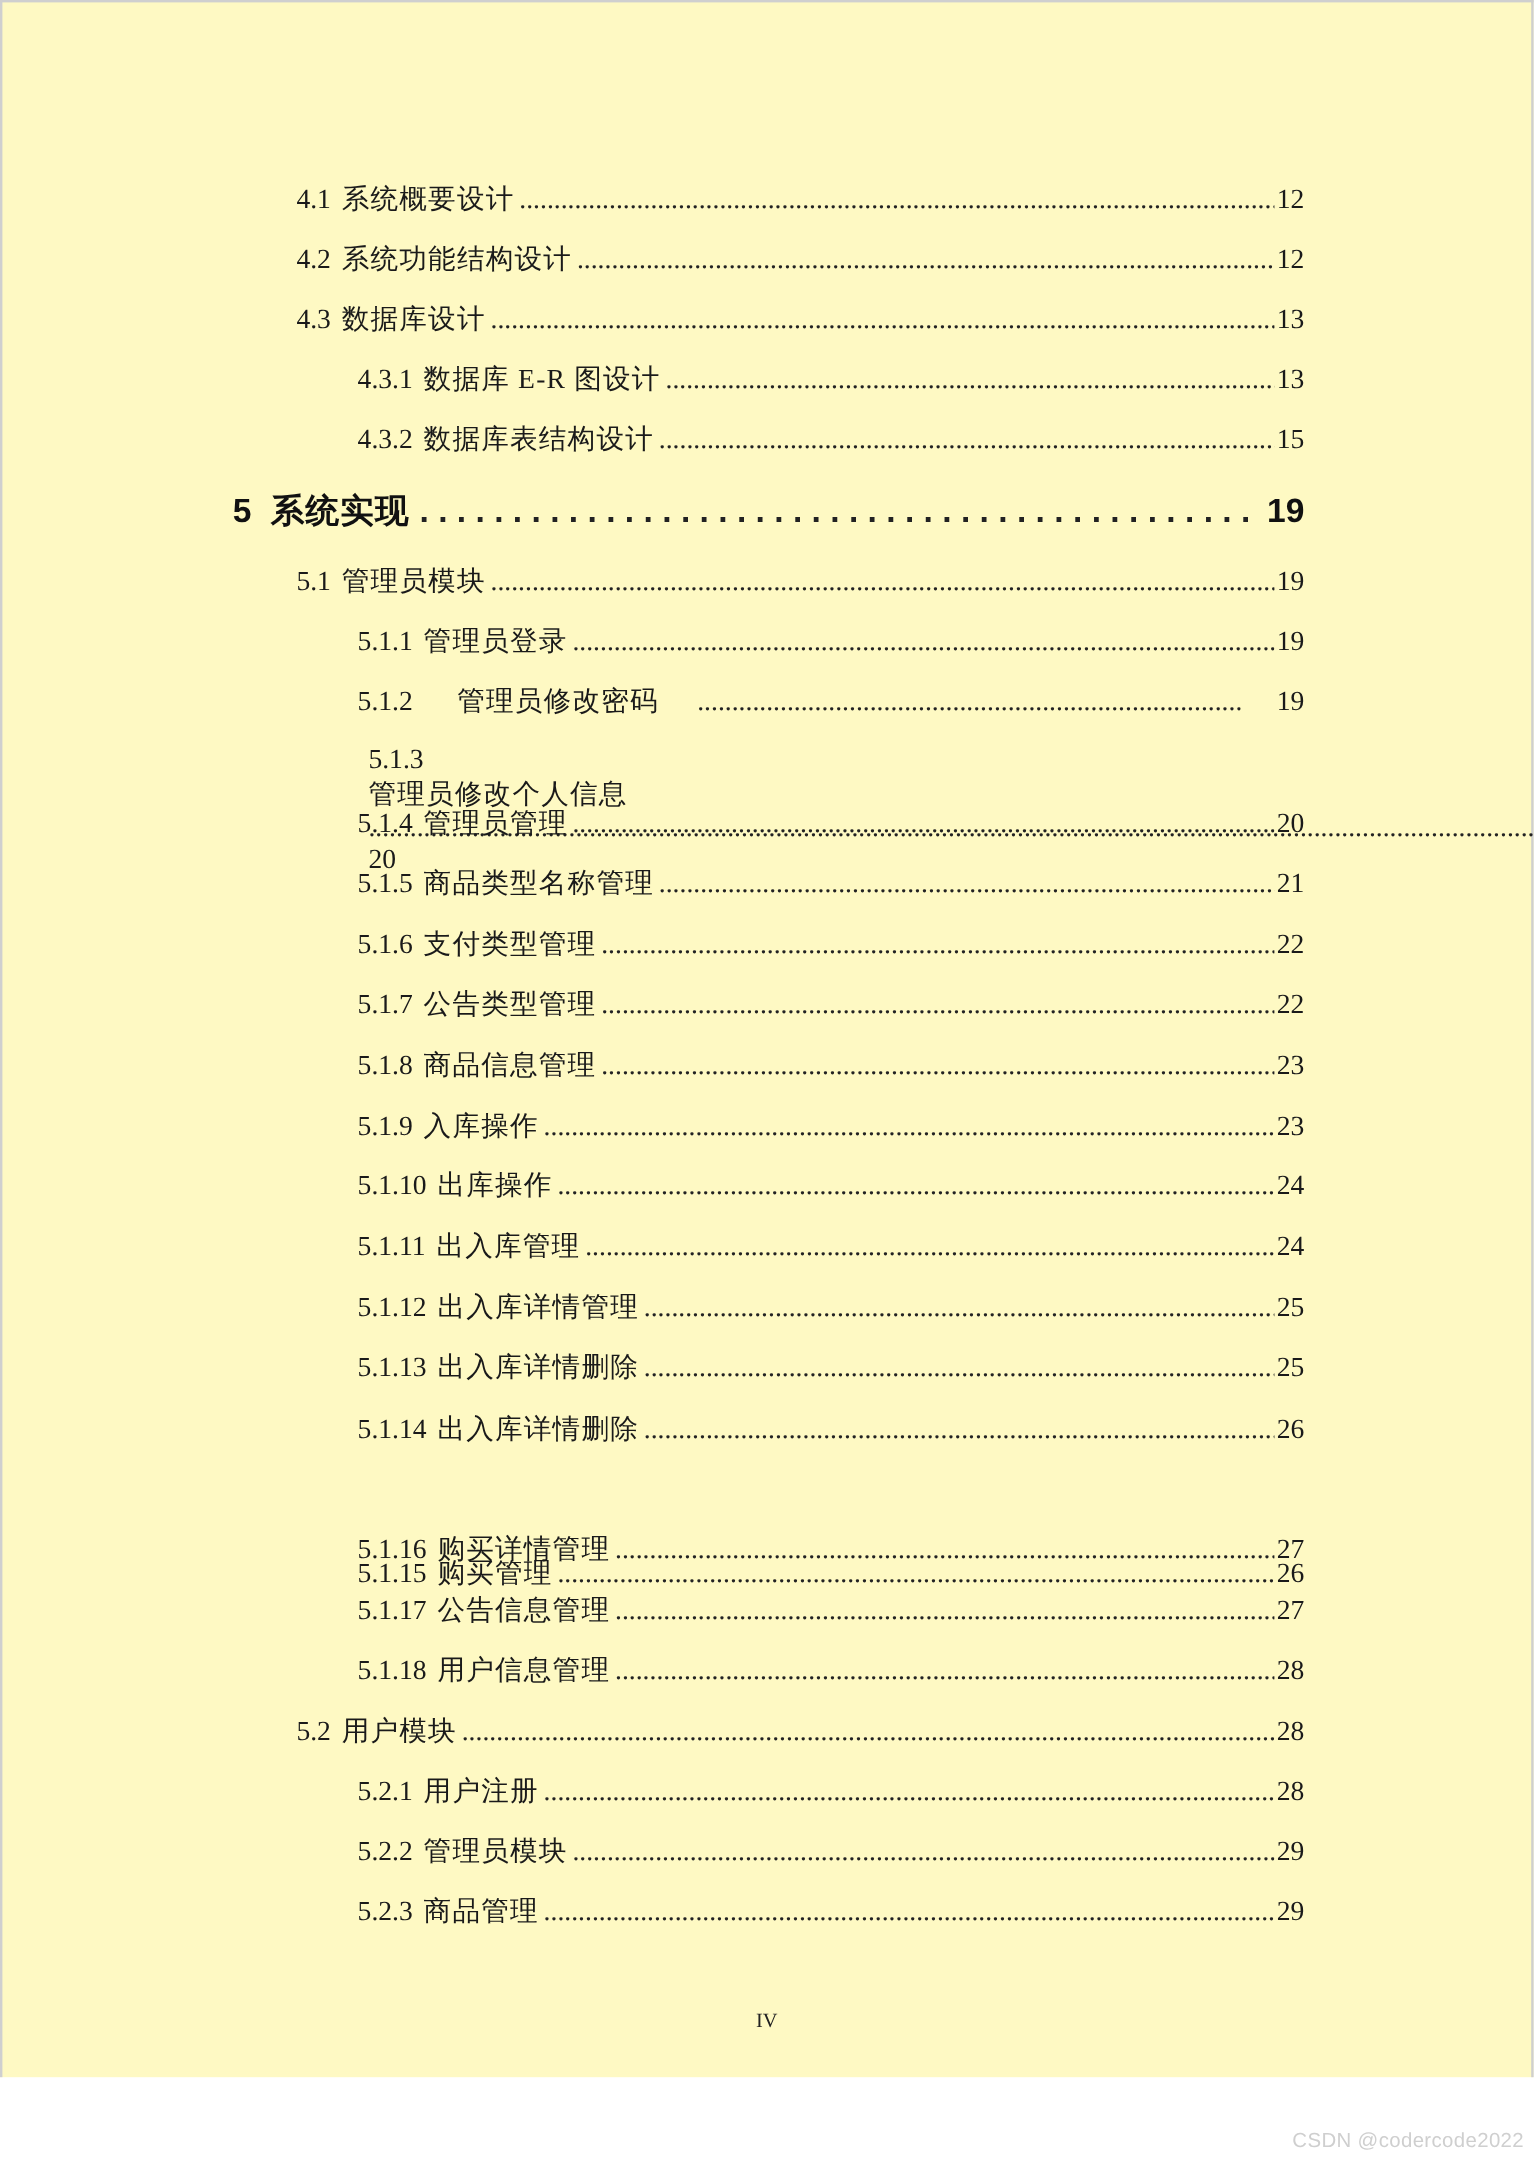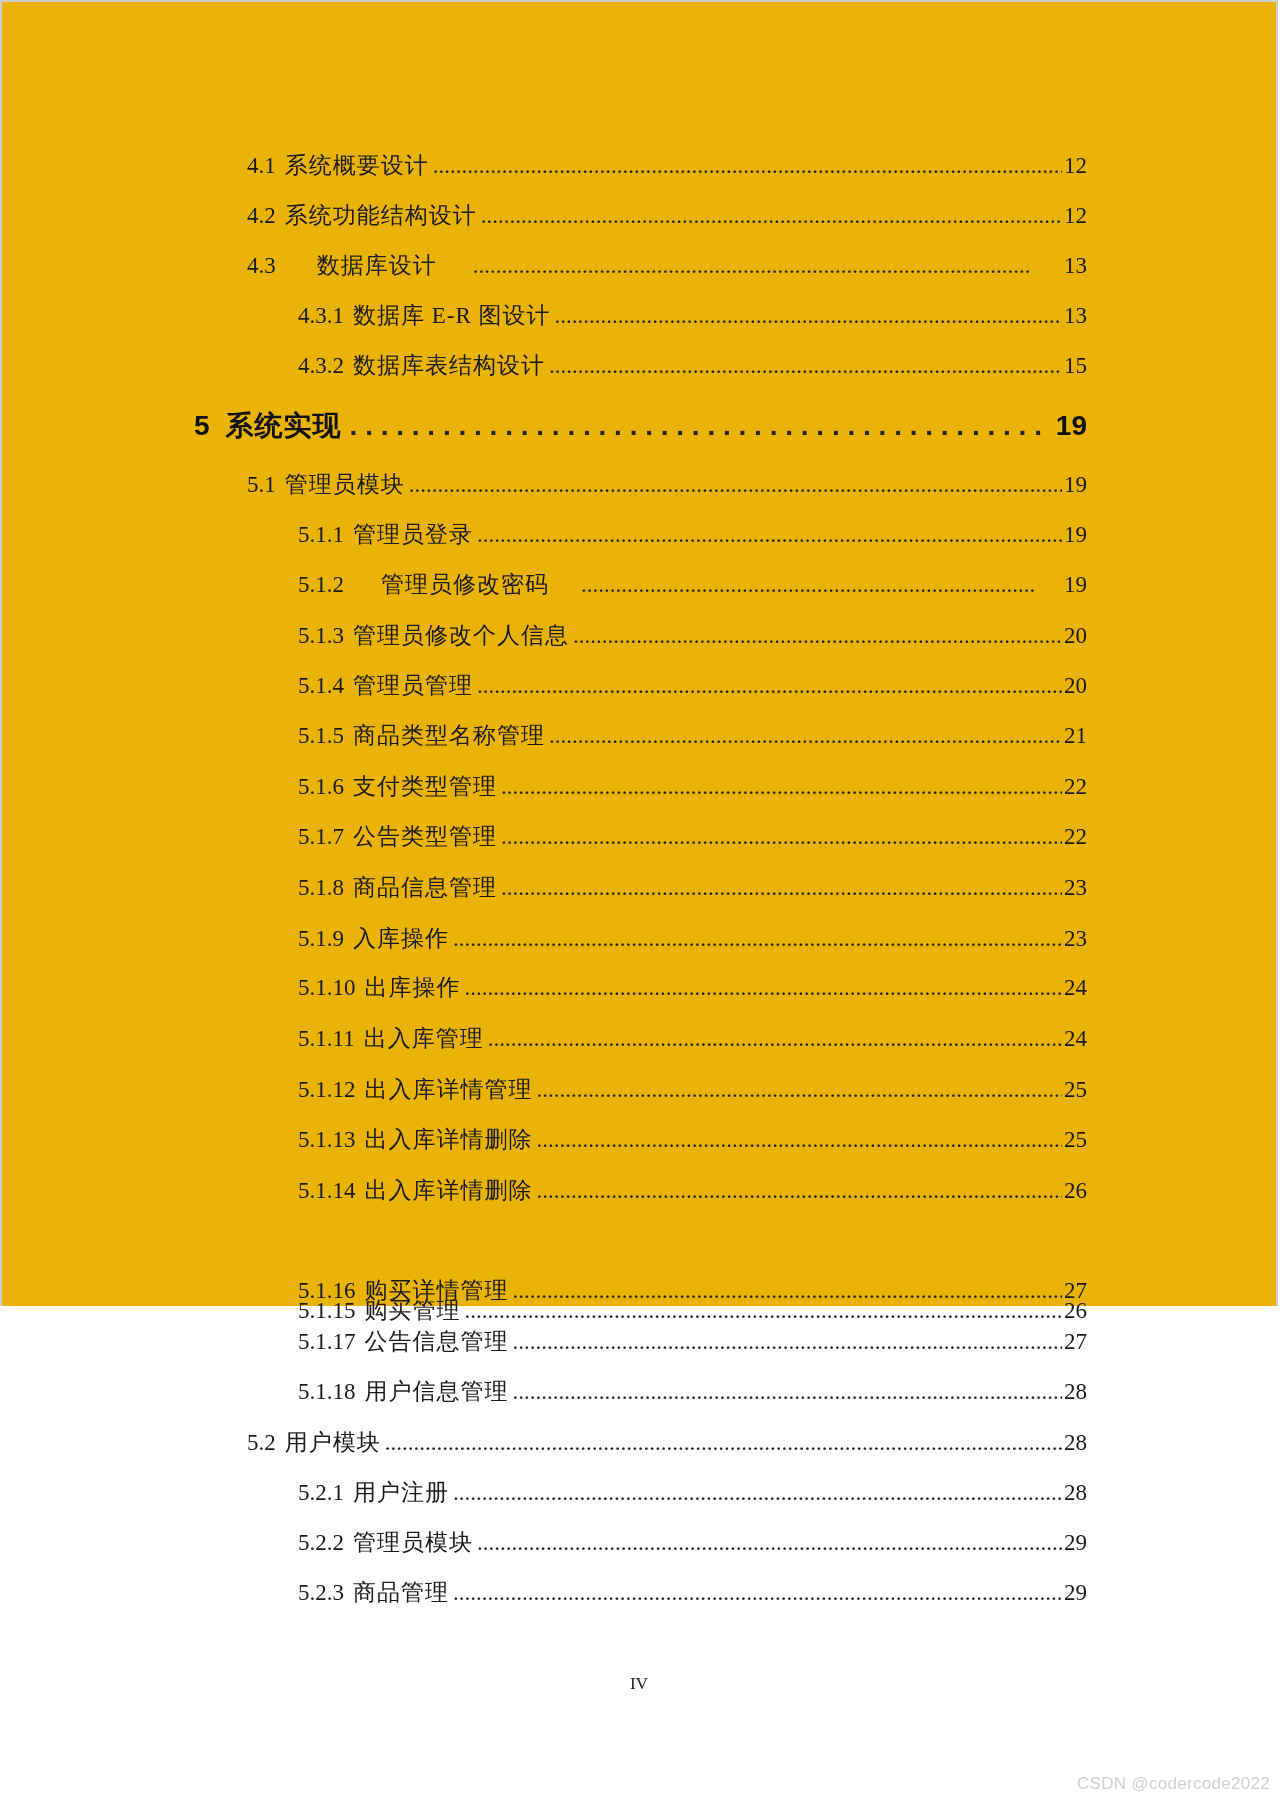--- a/index.html
+++ b/index.html
@@ -11,26 +11,26 @@
       width: 1280px;
       height: 1811px;
       position: relative;
       overflow: hidden;
     }
     .page {
       position: absolute;
       left: 0;
       top: 0;
       width: 1278px;
-      height: 1306px;
+      height: 1731px;
       border-left: 2px solid #cfcfcf;
       border-top: 2px solid #cfcfcf;
       border-right: 2px solid #cfcfcf;
       box-sizing: border-box;
-      background: #eab308;
+      background: #fef9c3;
     }
     .toc {
       position: absolute;
       left: 0;
       top: 0;
       width: 100%;
     }
     .toc-row {
       position: absolute;
       display: flex;
@@ -110,21 +110,21 @@
     <span class="title">系统概要设计</span>
     <span class="leader"></span>
     <span class="page-num">12</span>
   </div>
       <div class="toc-row lvl2" style="top: 198px;">
     <span class="num">4.2</span>
     <span class="title">系统功能结构设计</span>
     <span class="leader"></span>
     <span class="page-num">12</span>
   </div>
-      <div class="toc-row lvl2" style="top: 248px; gap: 32px;">
+      <div class="toc-row lvl2" style="top: 248px;">
     <span class="num">4.3</span>
     <span class="title">数据库设计</span>
     <span class="leader"></span>
     <span class="page-num">13</span>
   </div>
       <div class="toc-row lvl3" style="top: 298px;">
     <span class="num">4.3.1</span>
     <span class="title">数据库 E-R 图设计</span>
     <span class="leader"></span>
     <span class="page-num">13</span>
@@ -152,21 +152,21 @@
     <span class="title">管理员登录</span>
     <span class="leader"></span>
     <span class="page-num">19</span>
   </div>
       <div class="toc-row lvl3" style="top: 567px; gap: 28px;">
     <span class="num">5.1.2</span>
     <span class="title">管理员修改密码</span>
     <span class="leader"></span>
     <span class="page-num">19</span>
   </div>
-      <div class="toc-row lvl3" style="top: 618px;">
+      <div class="toc-row lvl3" style="top: 618px; flex-direction: column;">
     <span class="num">5.1.3</span>
     <span class="title">管理员修改个人信息</span>
     <span class="leader"></span>
     <span class="page-num">20</span>
   </div>
       <div class="toc-row lvl3" style="top: 668px;">
     <span class="num">5.1.4</span>
     <span class="title">管理员管理</span>
     <span class="leader"></span>
     <span class="page-num">20</span>

